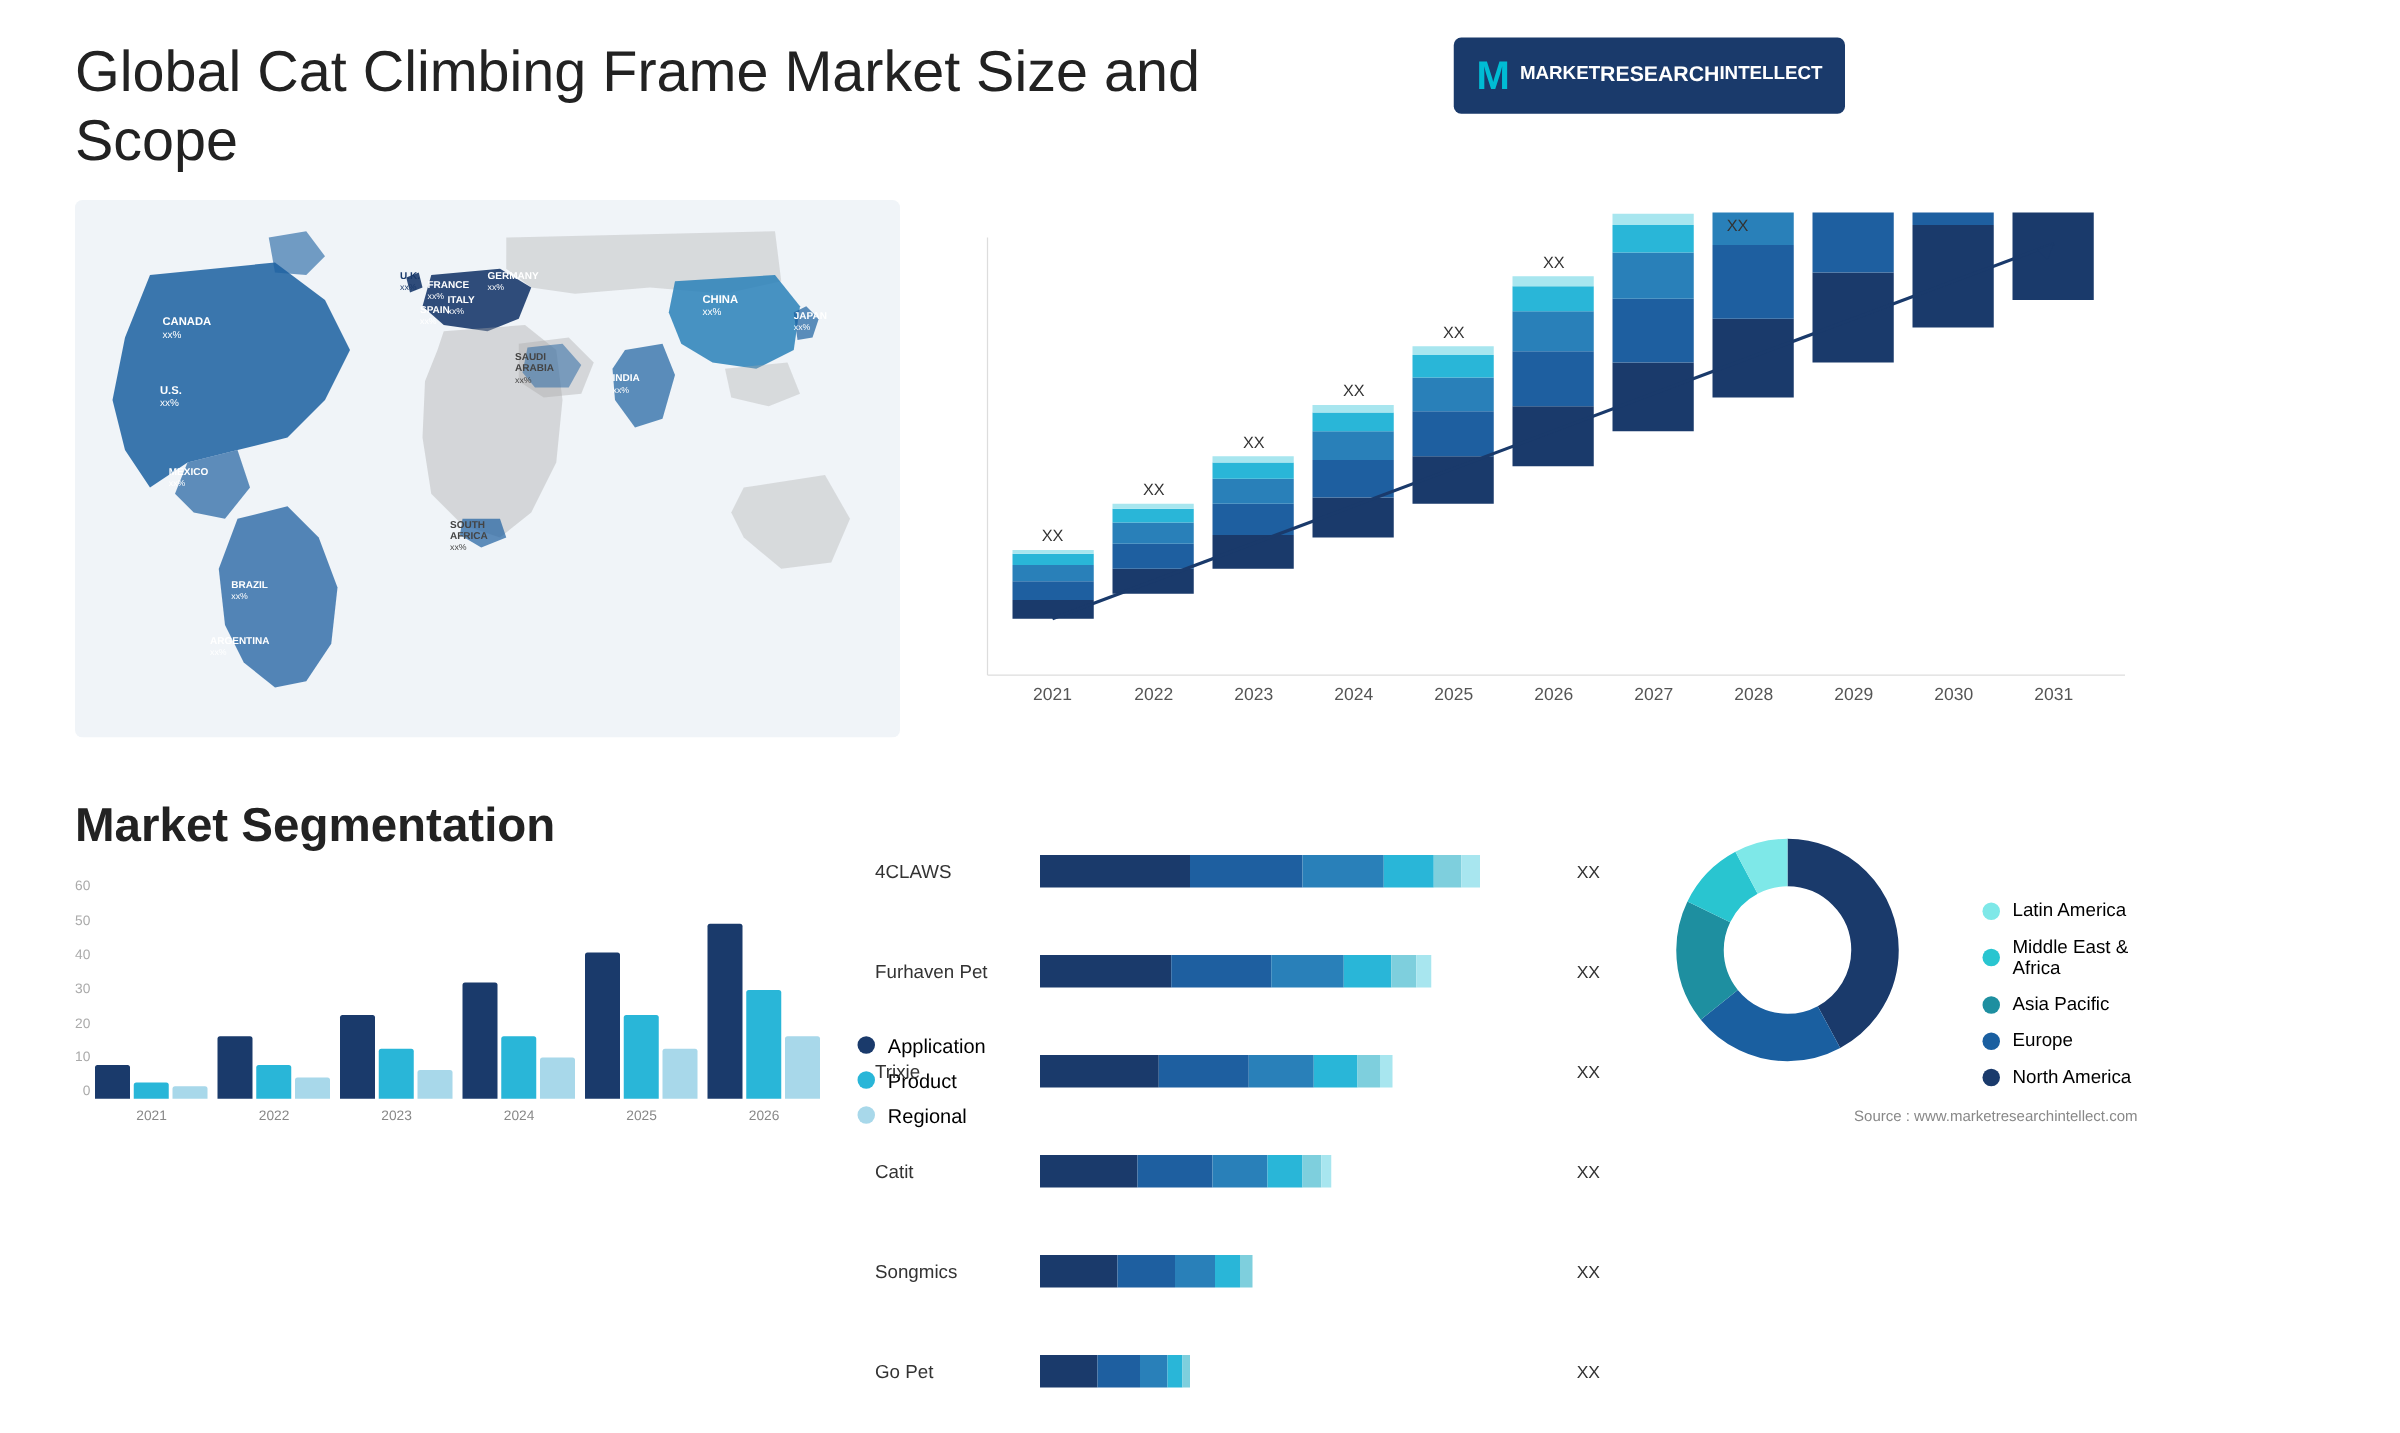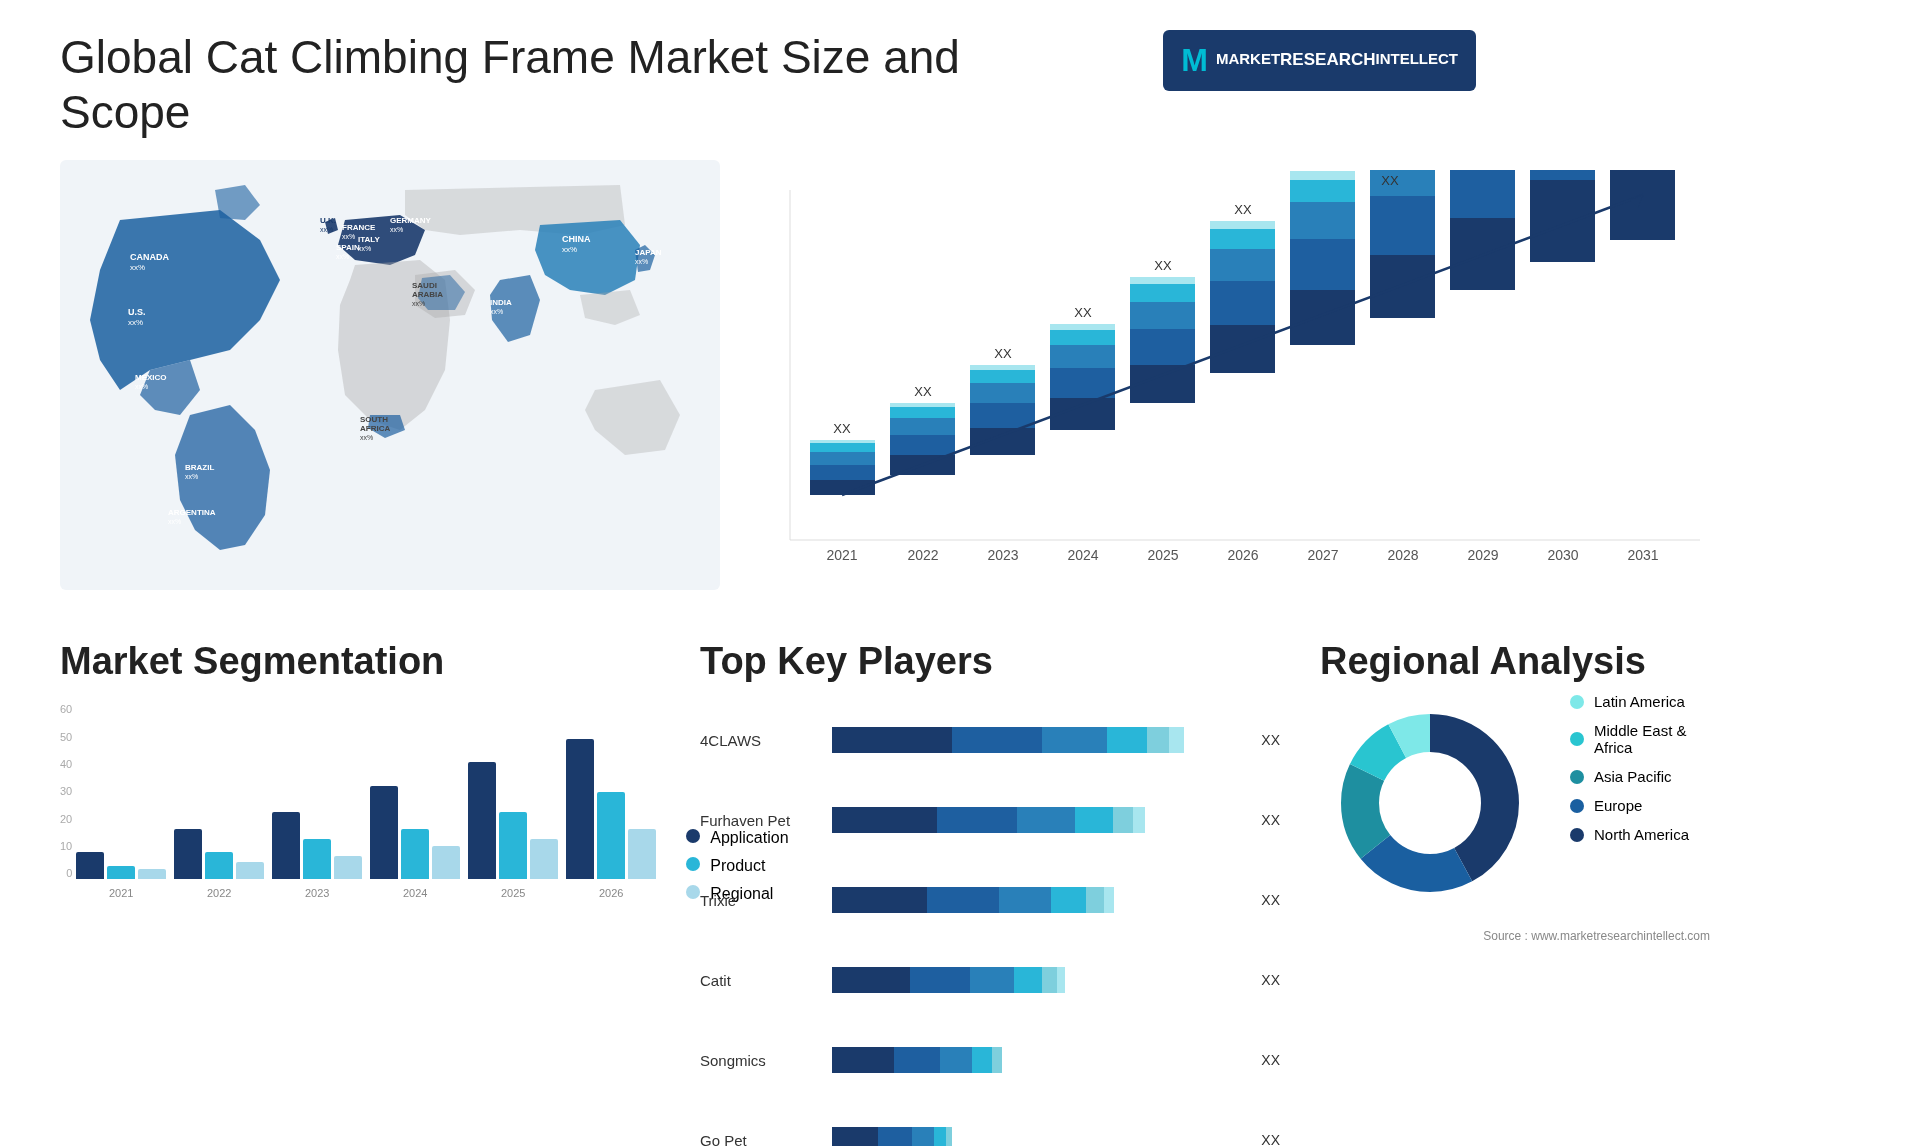--- a/index.html
+++ b/index.html
@@ -202,22 +202,22 @@
       margin-left: 8px;
     }
 
     
     .regional-section {
       display: flex;
       flex-direction: column;
     }
     .donut-area {
       display: flex;
-      align-items: flex-start;
-      gap: 30px;
+      align-items: flex-end;
+      gap: 46px;
       margin-top: 10px;
     }
     .donut-container {
       width: 220px;
       height: 220px;
       flex-shrink: 0;
     }
     .regional-legend {
       display: flex;
       flex-direction: column;
@@ -504,21 +504,20 @@
             </div>
             <div class="legend-item">
               <div class="legend-dot" style="background:#a8d8ea"></div>
               <span>Regional</span>
             </div>
           </div>
         </div>
       </div>
 
       <div class="players-section">
-        <div class="section-title">Top Key Players</div>
 
         <div class="player-row">
           <span class="player-name">4CLAWS</span>
           <div class="player-bar-container">
             <div class="player-bar-seg" style="width:120px;background:#1a3a6b"></div>
             <div class="player-bar-seg" style="width:90px;background:#1e5fa0"></div>
             <div class="player-bar-seg" style="width:65px;background:#2980b9"></div>
             <div class="player-bar-seg" style="width:40px;background:#29b6d8"></div>
             <div class="player-bar-seg" style="width:22px;background:#7ecfdd"></div>
             <div class="player-bar-seg" style="width:15px;background:#a8e6ef"></div>
@@ -584,21 +583,20 @@
             <div class="player-bar-seg" style="width:34px;background:#1e5fa0"></div>
             <div class="player-bar-seg" style="width:22px;background:#2980b9"></div>
             <div class="player-bar-seg" style="width:12px;background:#29b6d8"></div>
             <div class="player-bar-seg" style="width:6px;background:#7ecfdd"></div>
           </div>
           <span class="player-xx">XX</span>
         </div>
       </div>
 
       <div class="regional-section">
-        <div class="section-title">Regional Analysis</div>
         <div class="donut-area">
           <div class="donut-container">
             <svg viewBox="0 0 220 220" width="220" height="220">
 
               <circle cx="110" cy="110" r="70" fill="none" stroke="#1a3a6b" stroke-width="38" stroke-dasharray="185 255" stroke-dashoffset="0" transform="rotate(-90 110 110)"></circle>
               <circle cx="110" cy="110" r="70" fill="none" stroke="#1a5fa0" stroke-width="38" stroke-dasharray="97 343" stroke-dashoffset="-185" transform="rotate(-90 110 110)"></circle>
               <circle cx="110" cy="110" r="70" fill="none" stroke="#1e8fa0" stroke-width="38" stroke-dasharray="79 361" stroke-dashoffset="-282" transform="rotate(-90 110 110)"></circle>
               <circle cx="110" cy="110" r="70" fill="none" stroke="#29c5d0" stroke-width="38" stroke-dasharray="44 396" stroke-dashoffset="-361" transform="rotate(-90 110 110)"></circle>
               <circle cx="110" cy="110" r="70" fill="none" stroke="#7ee8e8" stroke-width="38" stroke-dasharray="35 405" stroke-dashoffset="-405" transform="rotate(-90 110 110)"></circle>
 

